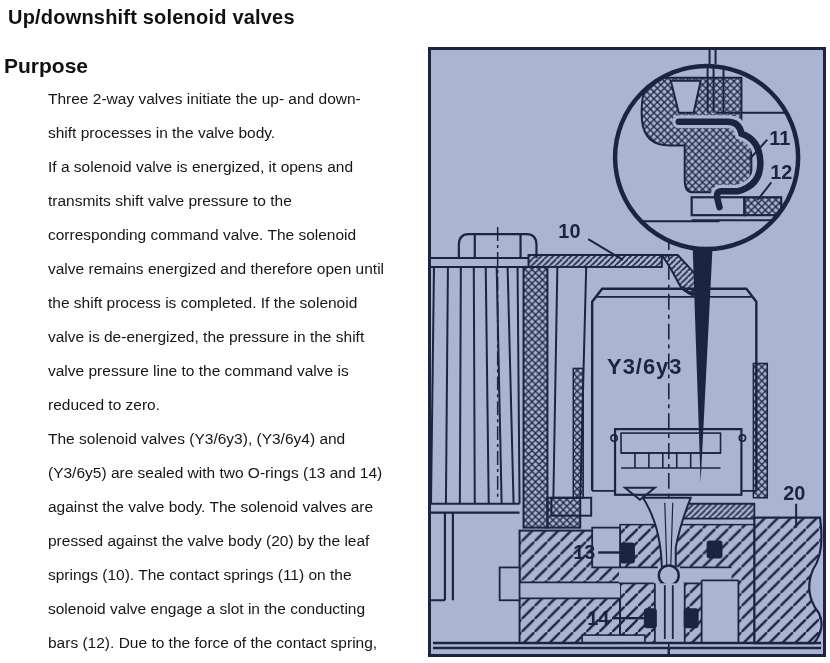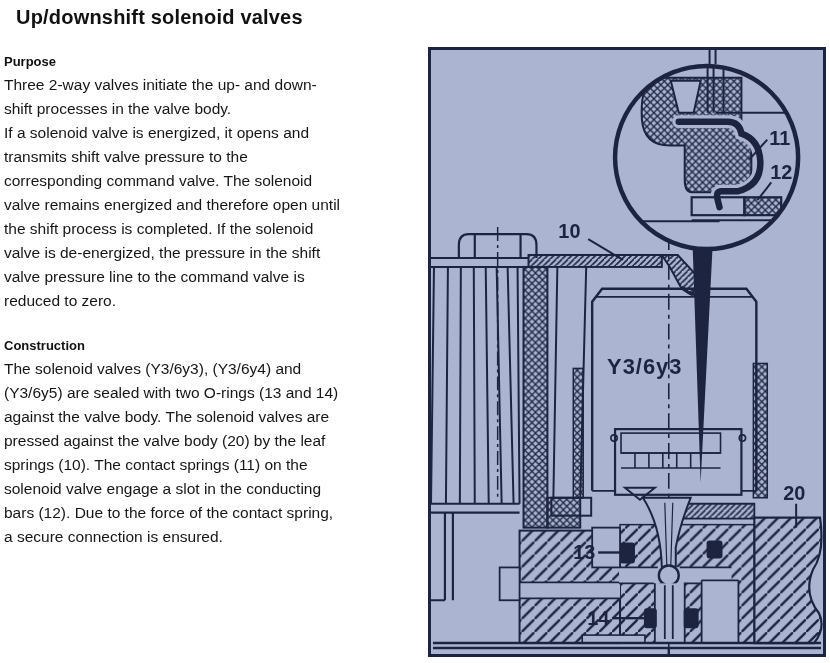--- a/index.html
+++ b/index.html
@@ -1,25 +1,25 @@
 <!DOCTYPE html>
 <html><head>
 <meta charset="utf-8">
 <style>
   html,body{margin:0;padding:0;background:#fff;}
   .page{
     position:relative;width:830px;height:663px;background:#ffffff;
     font-family:"Liberation Sans", sans-serif;color:#1b1b1b;overflow:hidden;
   }
   .text-col{position:absolute;left:4px;top:6px;width:416px;}
-  .doc-title{font-size:20px;font-weight:bold;letter-spacing:.2px;margin:0 0 14px 12px;color:#111;}
+  .doc-title{font-size:20px;font-weight:bold;letter-spacing:.2px;margin:0 0 14px 4px;color:#111;}
   .section{margin:0;}
-  .section h2{font-size:13px;font-weight:bold;margin:25px 0 4px 0;color:#111;}
+  .section h2{font-size:21px;font-weight:bold;margin:25px 0 4px 0;color:#111;}
   .section .body{
-    font-size:15.5px;line-height:24px;white-space:pre-line;color:#161616;
+    font-size:15.5px;line-height:34px;white-space:pre-line;color:#161616;margin-left:44px;
   }
   .diagram-panel{
     position:absolute;left:428px;top:47px;width:398px;height:610px;
     box-sizing:border-box;border:3px solid #1c2440;background:#abb5d1;
   }
   .diagram-panel svg{display:block;width:100%;height:100%;}
   svg .ink{stroke:#1c2440;fill:none;}
   svg .inkfill{fill:#1c2440;stroke:none;}
   svg .bg{fill:#abb5d1;}
   svg text{fill:#1c2440;font-family:"Liberation Sans",sans-serif;font-weight:bold;}
@@ -45,21 +45,20 @@
 transmits shift valve pressure to the
 corresponding command valve. The solenoid
 valve remains energized and therefore open until
 the shift process is completed. If the solenoid
 valve is de-energized, the pressure in the shift
 valve pressure line to the command valve is
 reduced to zero.</div>
     </div>
 
     <div class="section">
-      <h2>Construction</h2>
       <div class="body">The solenoid valves (Y3/6y3), (Y3/6y4) and
 (Y3/6y5) are sealed with two O-rings (13 and 14)
 against the valve body. The solenoid valves are
 pressed against the valve body (20) by the leaf
 springs (10). The contact springs (11) on the
 solenoid valve engage a slot in the conducting
 bars (12). Due to the force of the contact spring,
 a secure connection is ensured.</div>
     </div>
   </div>

